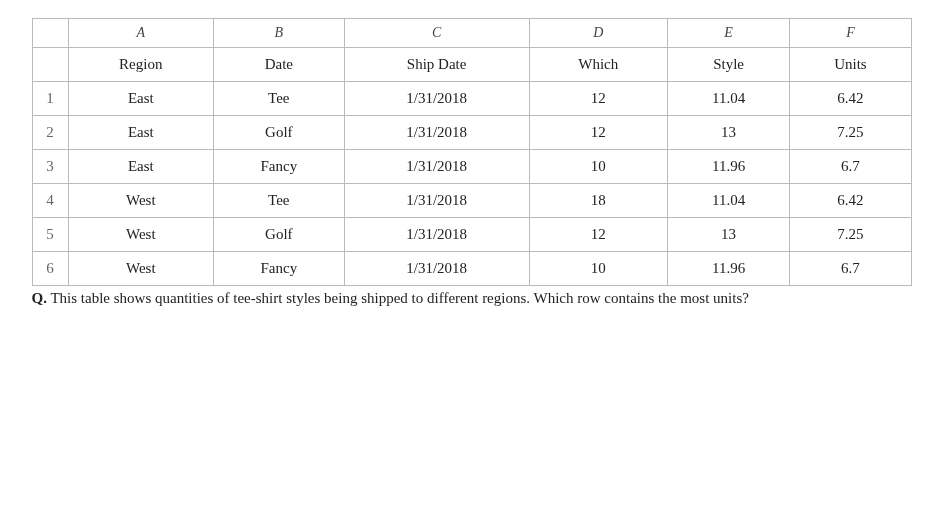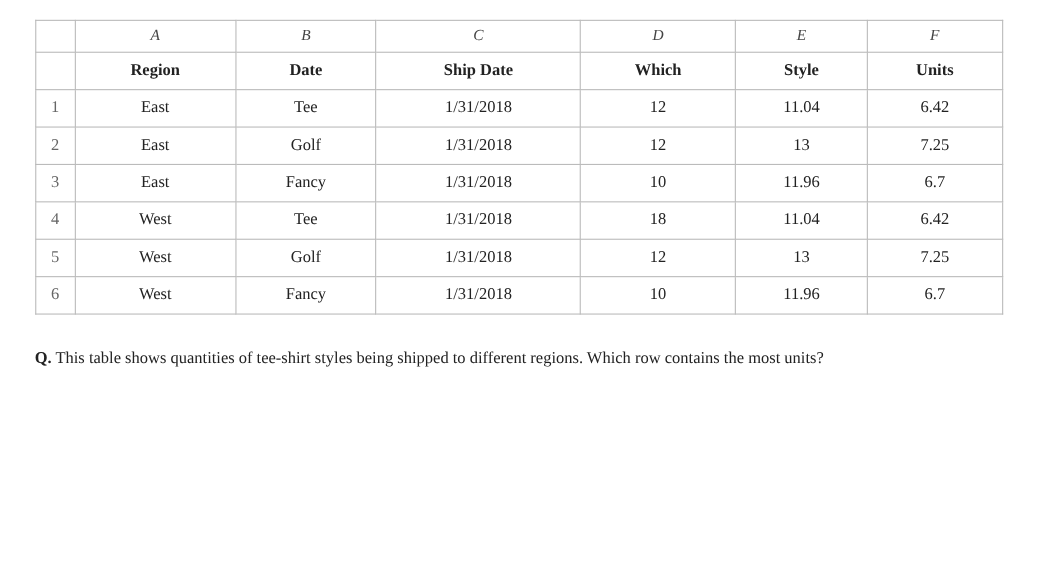--- a/index.html
+++ b/index.html
@@ -28,35 +28,34 @@
     }
     .col-header-row th {
       font-weight: normal;
       font-style: italic;
       color: #444;
       font-size: 14px;
       background: #fff;
       padding: 6px 10px;
     }
     .field-header-row th {
-      font-weight: bold;
+      font-weight: normal;
       font-size: 15px;
       background: #fff;
     }
     .row-num {
       color: #666;
       font-size: 14px;
       width: 36px;
     }
     .data-row td {
       font-size: 15px;
       background: #fff;
     }
     .question {
-      margin-top: 28px;
       font-size: 15px;
       line-height: 1.6;
       color: #222;
       max-width: 880px;
     }
     .question strong {
       font-weight: bold;
     }
   </style>
 </head>

